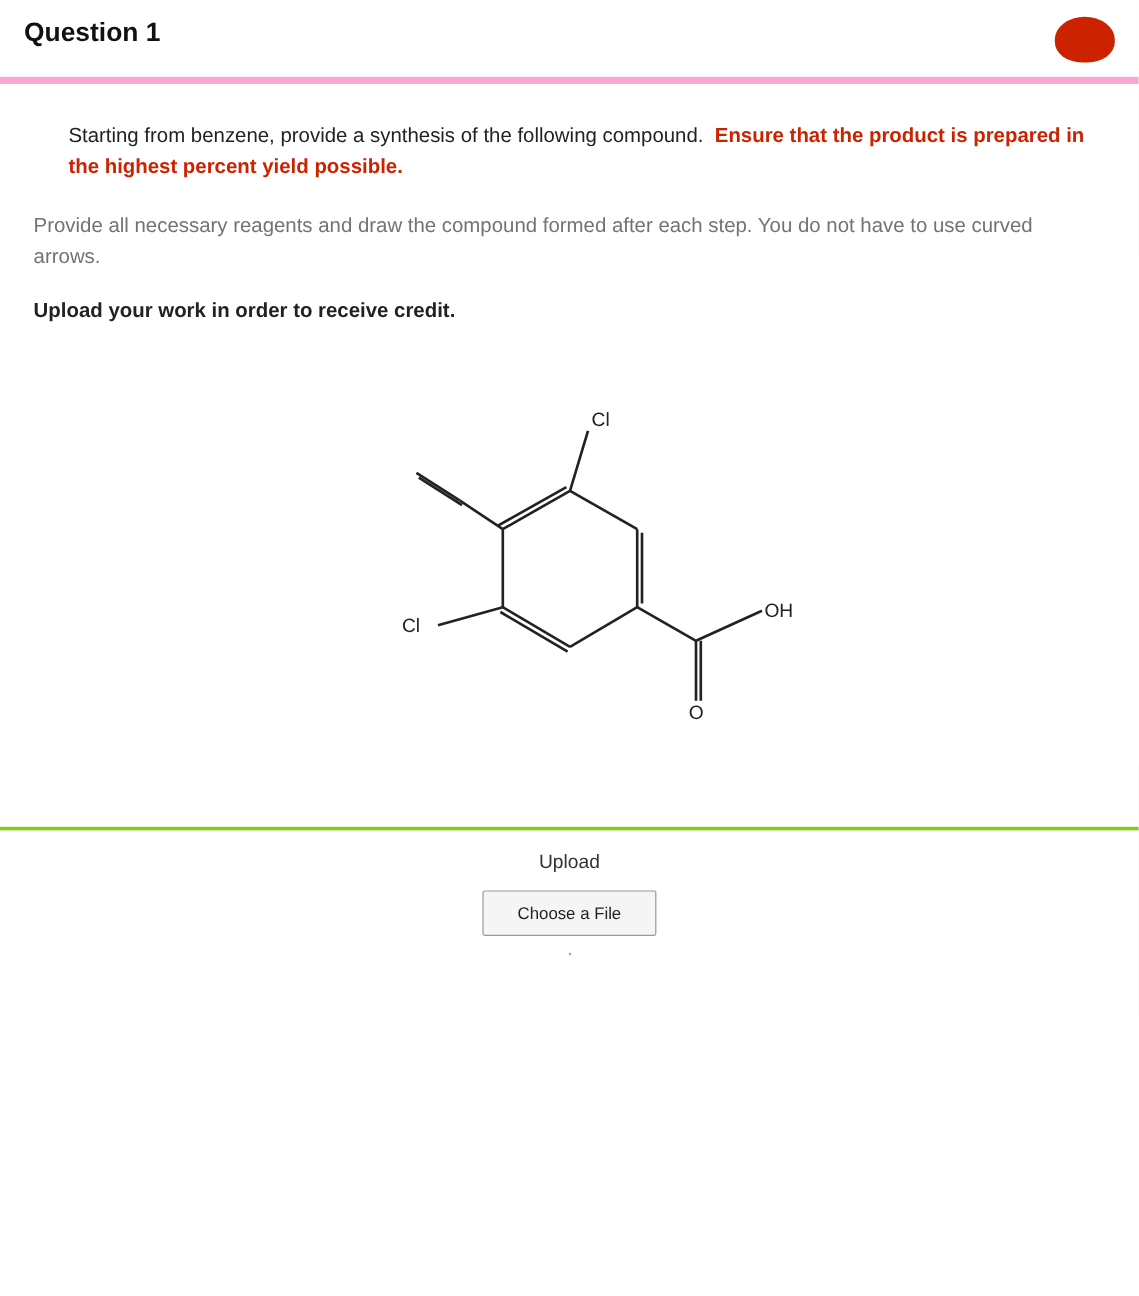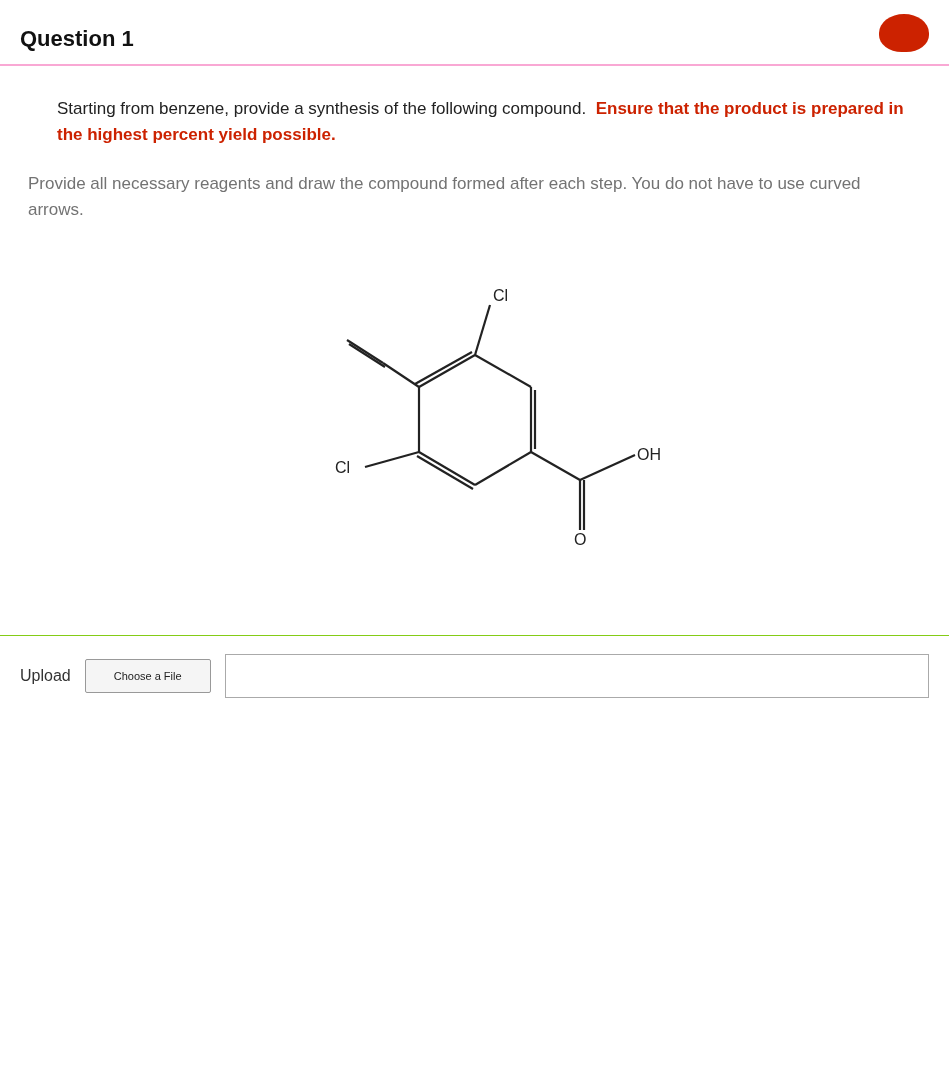--- a/index.html
+++ b/index.html
@@ -19,23 +19,23 @@
 
     .page-container {
       width: 949px;
       min-height: 1080px;
       background: #fff;
       padding: 0;
     }
 
     .question-header {
       padding: 14px 20px 12px 20px;
-      border-bottom: 2px solid #f9a8d4;
+      border-bottom: 6px solid #f9a8d4;
       display: flex;
-      align-items: flex-end;
+      align-items: flex-start;
       justify-content: space-between;
       background: #fff;
       gap: 30px;
     }
 
     .question-title {
       font-size: 22px;
       font-weight: bold;
       color: #111;
     }
@@ -84,36 +84,37 @@
       justify-content: center;
       align-items: flex-start;
       margin: 10px 0 40px 0;
       min-height: 320px;
     }
 
     .upload-section {
       display: flex;
       align-items: center;
       padding: 18px 20px;
-      border-top: 1px solid #84cc16;
+      border-top: 3px solid #84cc16;
       gap: 14px;
       margin-top: 10px;
+      flex-direction: column;
     }
 
     .upload-label {
       font-size: 16px;
       color: #333;
       white-space: nowrap;
     }
 
     .choose-file-btn {
       padding: 10px 28px;
       border: 1px solid #999;
       background: #f5f5f5;
-      font-size: 11px;
+      font-size: 14px;
       cursor: pointer;
       color: #222;
       border-radius: 2px;
       white-space: nowrap;
     }
 
     .file-input-area {
       flex: 1;
       border: 1px solid #aaa;
       height: 44px;
@@ -137,20 +138,21 @@
 
   <div class="question-body">
 
     <p class="question-text">
       <span>Starting from benzene, provide a synthesis of the following compound.</span>
       &nbsp;<span class="highlight-red">Ensure that the product is prepared in the highest percent yield possible.</span>
     </p>
 
     <p class="instruction-text">Provide all necessary reagents and draw the compound formed after each step. You do not have to use curved arrows.</p>
 
+    <p class="upload-instruction">Upload your work in order to receive credit.</p>
 
     <div class="molecule-container">
       <svg class="molecule" viewBox="0 0 480 320" xmlns="http://www.w3.org/2000/svg">
 
         <line x1="240" y1="110" x2="296" y2="142" stroke="#222" stroke-width="2.2"></line>
 
         <line x1="296" y1="142" x2="296" y2="207" stroke="#222" stroke-width="2.2"></line>
         <line x1="300" y1="145" x2="300" y2="204" stroke="#222" stroke-width="2.2"></line>
 
         <line x1="296" y1="207" x2="240" y2="240" stroke="#222" stroke-width="2.2"></line>

